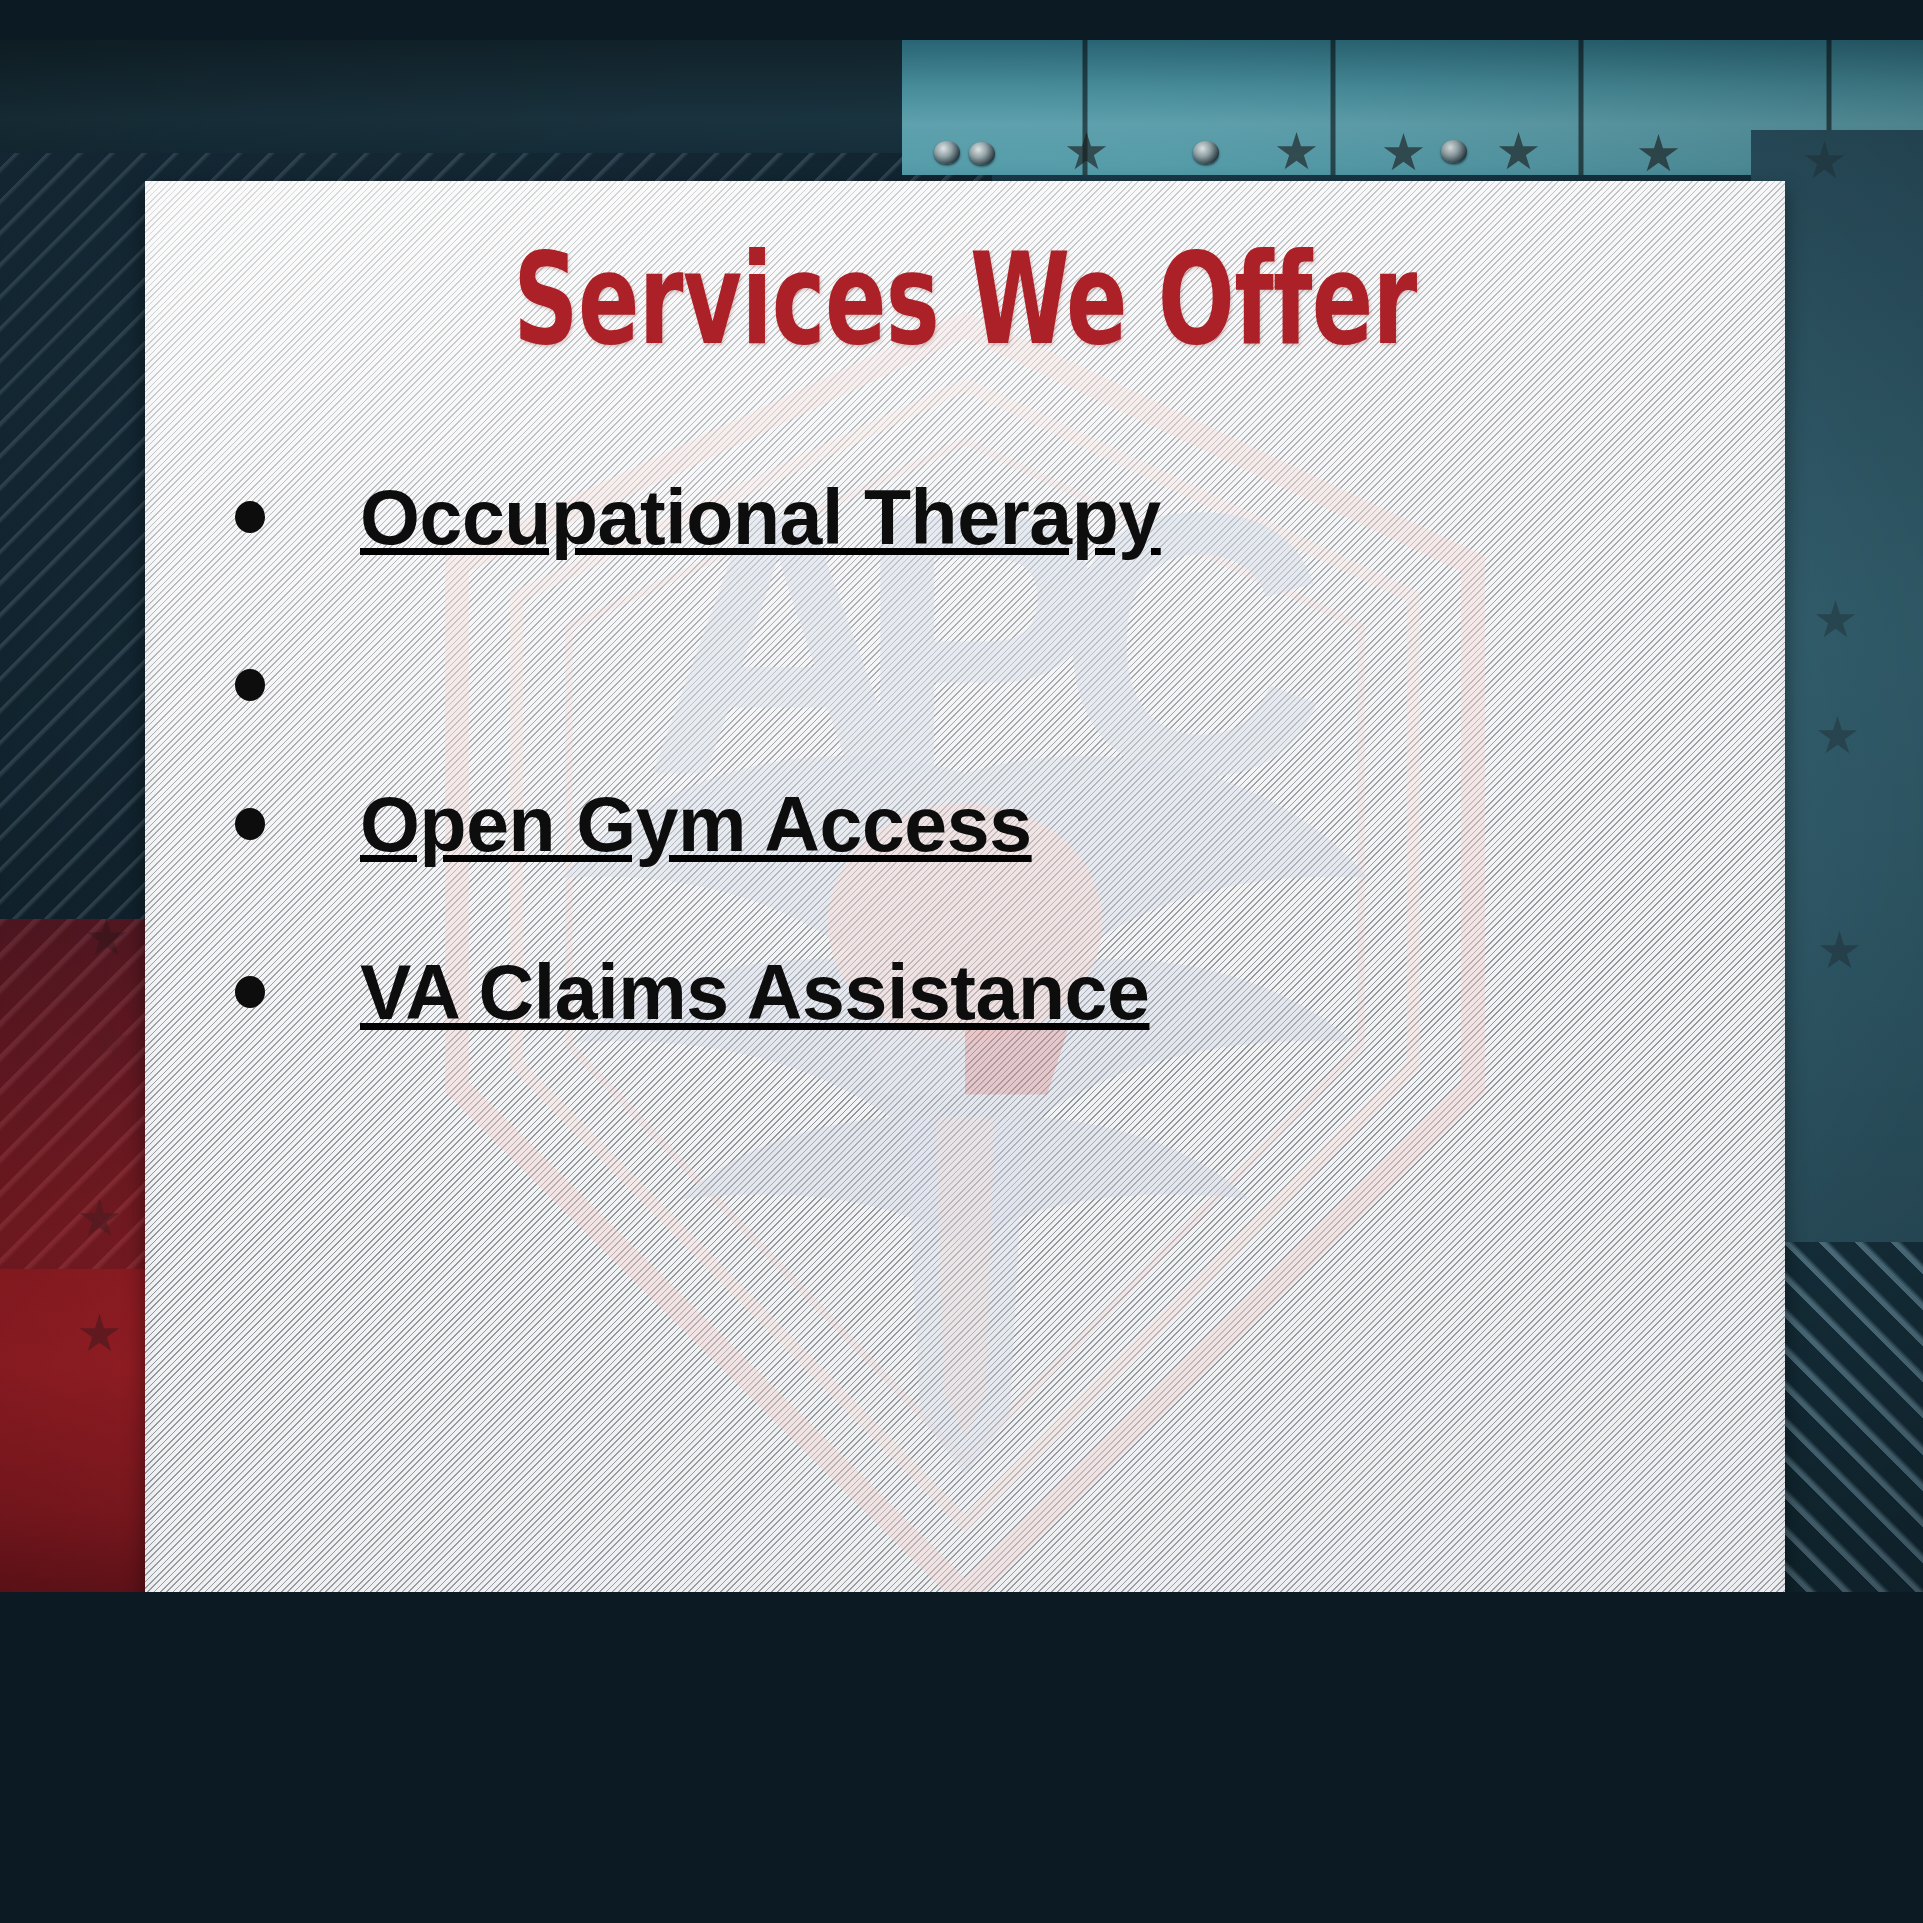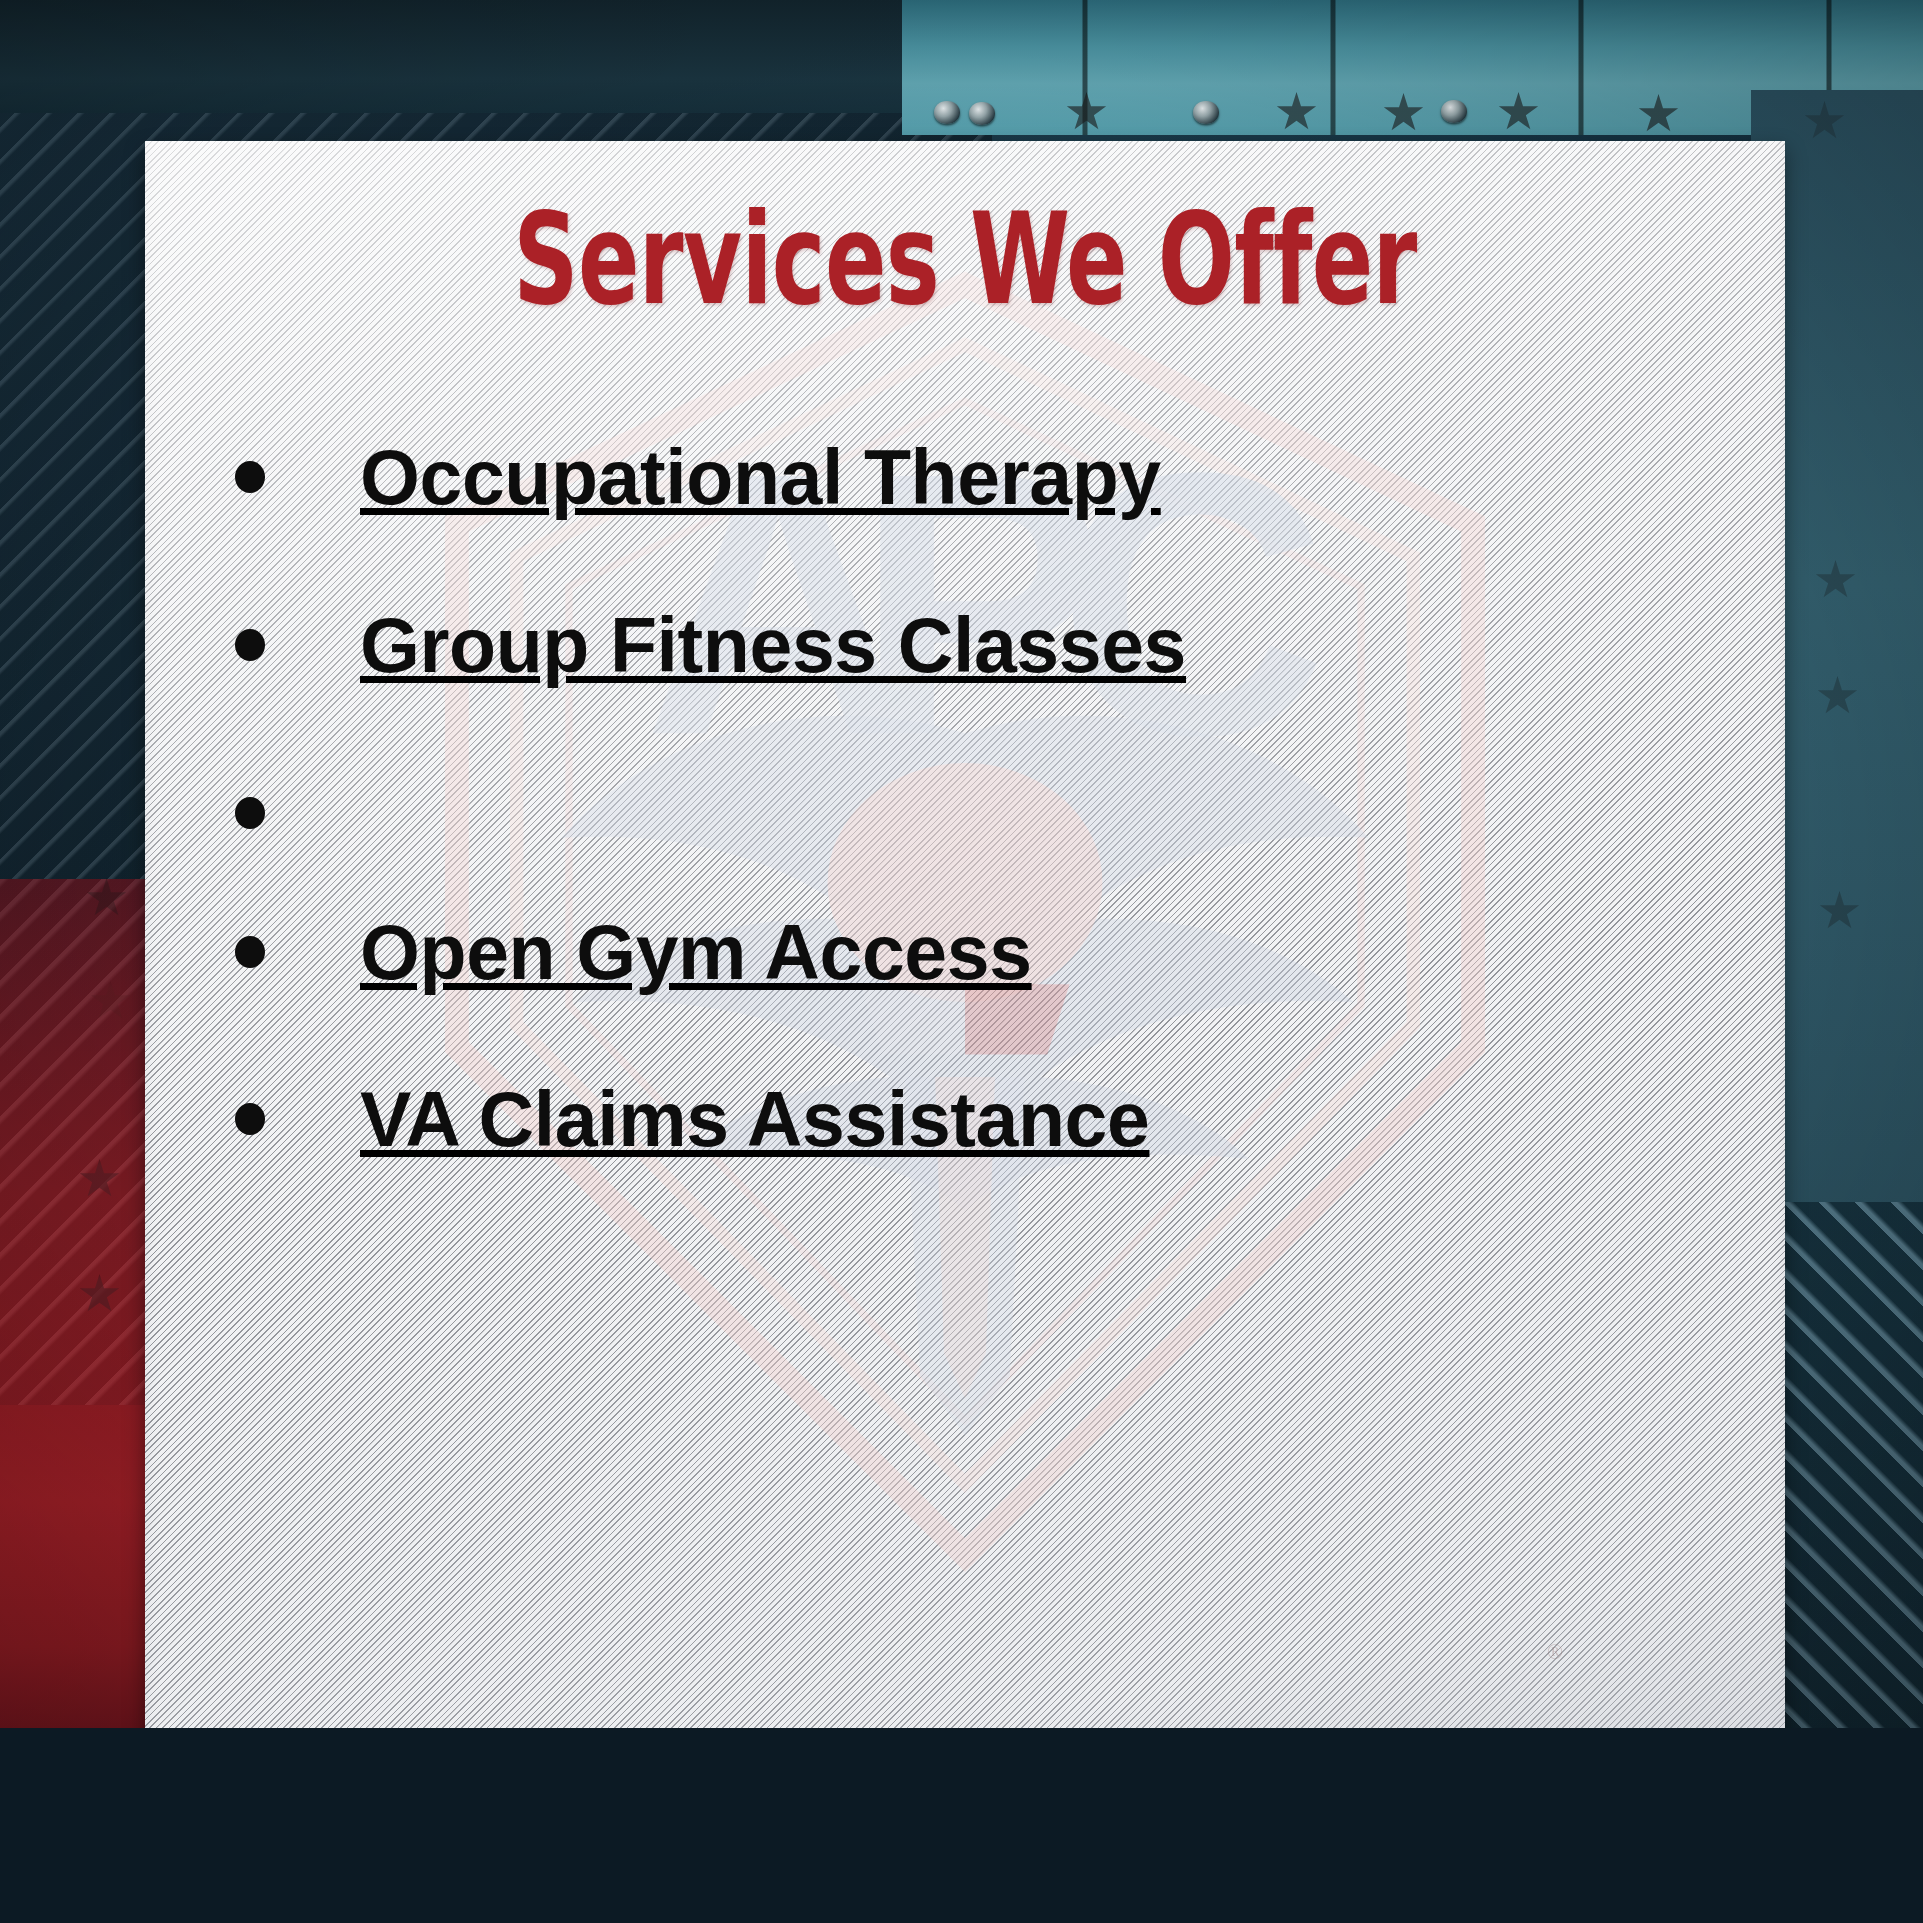--- a/index.html
+++ b/index.html
@@ -4,23 +4,24 @@
 <title>Services We Offer</title>
 <style>
   html, body {
     margin: 0;
     padding: 0;
     background: #0c1a24;
   }
   #stage {
     position: relative;
     width: 1924px;
-    height: 1728px;
+    height: 1552px;
     overflow: hidden;
     font-family: "Liberation Sans", sans-serif;
+    margin-top: 40px;
   }
 
   
   .bg-base {
     position: absolute;
     inset: 0;
     background:
       linear-gradient(160deg, #16303d 0%, #1b3b4b 22%, #123040 45%, #0e2430 68%, #0b1c26 100%);
   }
   
@@ -346,24 +347,20 @@
 
     <div class="title">Services We Offer</div>
 
     <ul class="list">
       <li class="list-item">
         <span class="bullet"></span>
         <span class="item-text">Occupational Therapy</span>
       </li>
       <li class="list-item">
         <span class="bullet"></span>
-        <span class="item-text">Group Fitness Classes</span>
-      </li>
-      <li class="list-item">
-        <span class="bullet"></span>
       </li>
       <li class="list-item">
         <span class="bullet"></span>
         <span class="item-text">Open Gym Access</span>
       </li>
       <li class="list-item">
         <span class="bullet"></span>
         <span class="item-text">VA Claims Assistance</span>
       </li>
     </ul>

